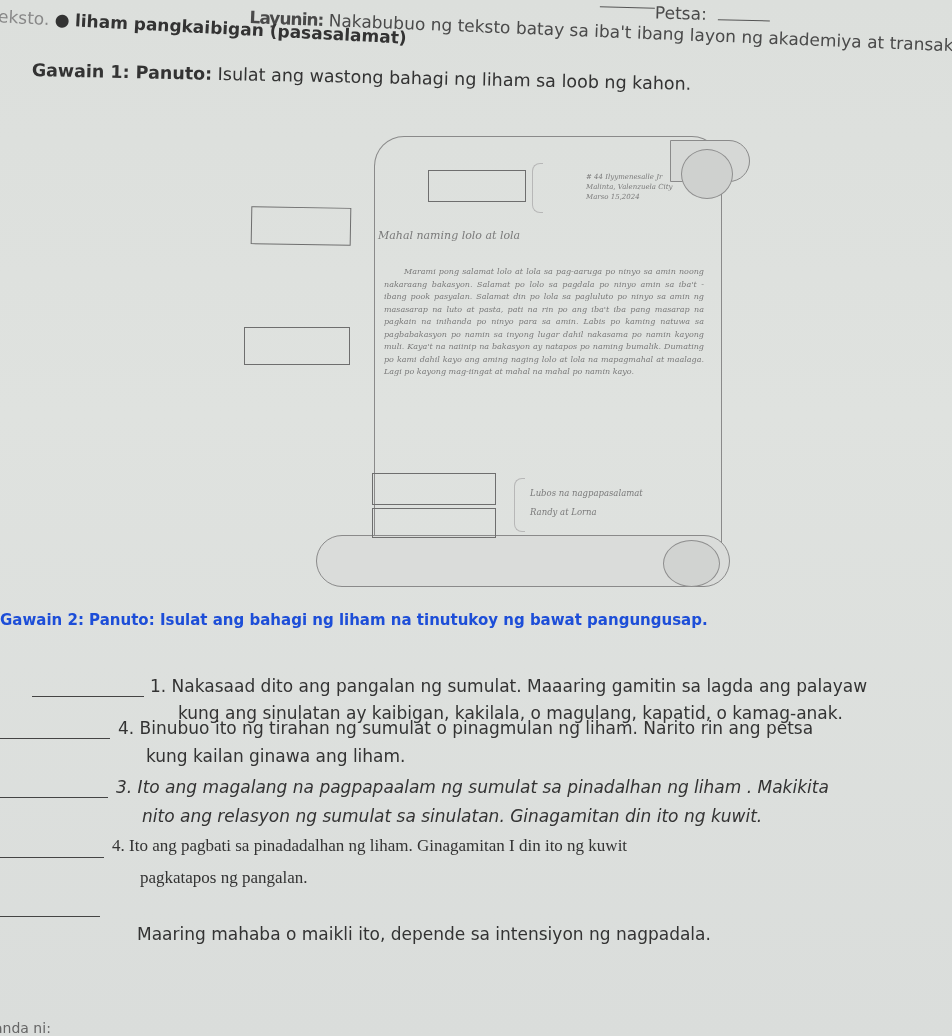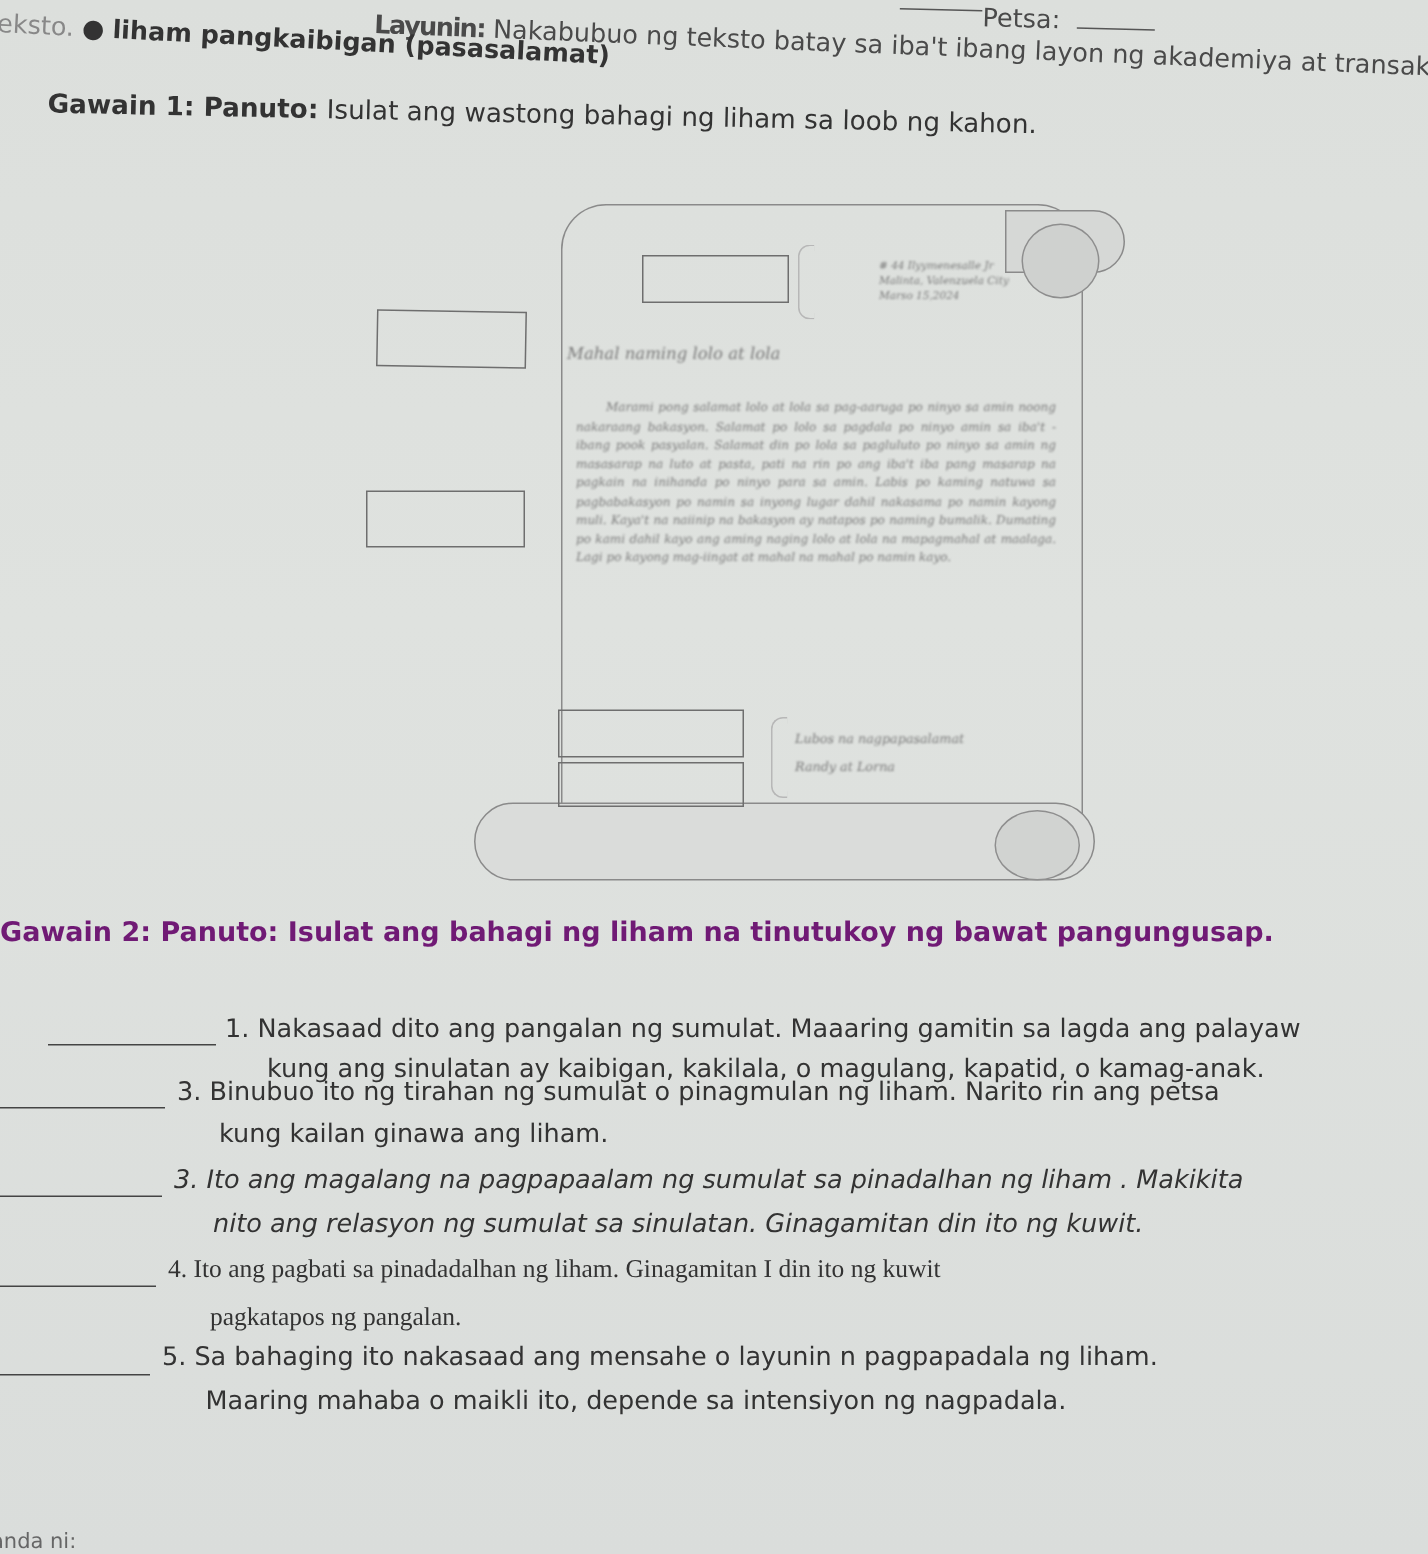--- a/index.html
+++ b/index.html
@@ -25,21 +25,21 @@
 
   .answer-box { border:1.3px solid #6e6e6e; background:transparent; }
   .brace { border:1px solid #b7b7b7; border-right:none; border-radius:8px 0 0 8px; }
 
   .letter-text { font-family:"DejaVu Serif","Liberation Serif",serif; font-style:italic; color:#7a7a7a; filter:blur(0.6px); }
   .heading-small { font-size:7px; line-height:10px; }
   .greeting { font-size:11px; }
   .body-text { left:384px; top:266px; width:320px; font-size:8px; line-height:12.5px; text-align:justify; text-indent:20px; }
   .closing { font-size:8.5px; }
 
-  .g2-title { left:0px; top:611px; font-size:18px; font-weight:bold; color:#701a75; white-space:nowrap; }
+  .g2-title { left:0px; top:611px; font-size:15px; font-weight:bold; color:#1d4ed8; white-space:nowrap; }
   .item { left:0; width:952px; font-size:17px; color:#333; }
   .item .line { position:absolute; left:0; border-bottom:1.5px solid #444; }
   .item .txt1 { position:absolute; white-space:nowrap; }
   .item .txt2 { position:absolute; white-space:nowrap; }
   .footer-note { left:0; top:1020px; font-size:14px; color:#666; white-space:nowrap; }
 </style>
 </head>
 <body>
 
 <div class="abs hdr-line" style="left:600px; top:-8px; transform:rotate(1.5deg);">
@@ -91,35 +91,34 @@
 <div class="abs g2-title">Gawain 2: Panuto: Isulat ang bahagi ng liham na tinutukoy ng bawat pangungusap.</div>
 
 <div class="abs item" style="top:676px; height:50px;margin-left:32px;">
   <div class="line" style="top:20px; width:112px;"></div>
   <div class="txt1" style="left:118px; top:0;">1. Nakasaad dito ang pangalan ng sumulat. Maaaring gamitin sa lagda ang palayaw</div>
   <div class="txt2" style="left:146px; top:27px;">kung ang sinulatan ay kaibigan, kakilala, o magulang, kapatid, o kamag-anak.</div>
 </div>
 
 <div class="abs item" style="top:718px; height:50px;">
   <div class="line" style="top:20px; width:110px;"></div>
-  <div class="txt1" style="left:118px; top:0;">3. Binubuo ito ng tirahan ng sumulat o pinagmulan ng liham. Narito rin ang petsa</div>
+  <div class="txt1" style="left:118px; top:0;">4. Binubuo ito ng tirahan ng sumulat o pinagmulan ng liham. Narito rin ang petsa</div>
   <div class="txt2" style="left:146px; top:28px;">kung kailan ginawa ang liham.</div>
 </div>
 
 <div class="abs item" style="top:777px; height:50px;font-style:italic;">
   <div class="line" style="top:20px; width:108px;"></div>
   <div class="txt1" style="left:116px; top:0;">3. Ito ang magalang na pagpapaalam ng sumulat sa pinadalhan ng liham . Makikita</div>
   <div class="txt2" style="left:142px; top:29px;">nito ang relasyon ng sumulat sa sinulatan. Ginagamitan din ito ng kuwit.</div>
 </div>
 
 <div class="abs item" style="top:836px; height:50px;font-family:Liberation Serif, serif;">
   <div class="line" style="top:21px; width:104px;"></div>
   <div class="txt1" style="left:112px; top:0;">4. Ito ang pagbati sa pinadadalhan ng liham. Ginagamitan I din ito ng kuwit</div>
   <div class="txt2" style="left:140px; top:32px;">pagkatapos ng pangalan.</div>
 </div>
 
 <div class="abs item" style="top:895px; height:50px;">
   <div class="line" style="top:21px; width:100px;"></div>
-  <div class="txt1" style="left:108px; top:0;">5. Sa bahaging ito nakasaad ang mensahe o layunin n pagpapadala ng liham.</div>
   <div class="txt2" style="left:137px; top:29px;">Maaring mahaba o maikli ito, depende sa intensiyon ng nagpadala.</div>
 </div>
 
 <div class="abs footer-note" style="left:-6px;">anda ni:</div>
 
 </body></html>

